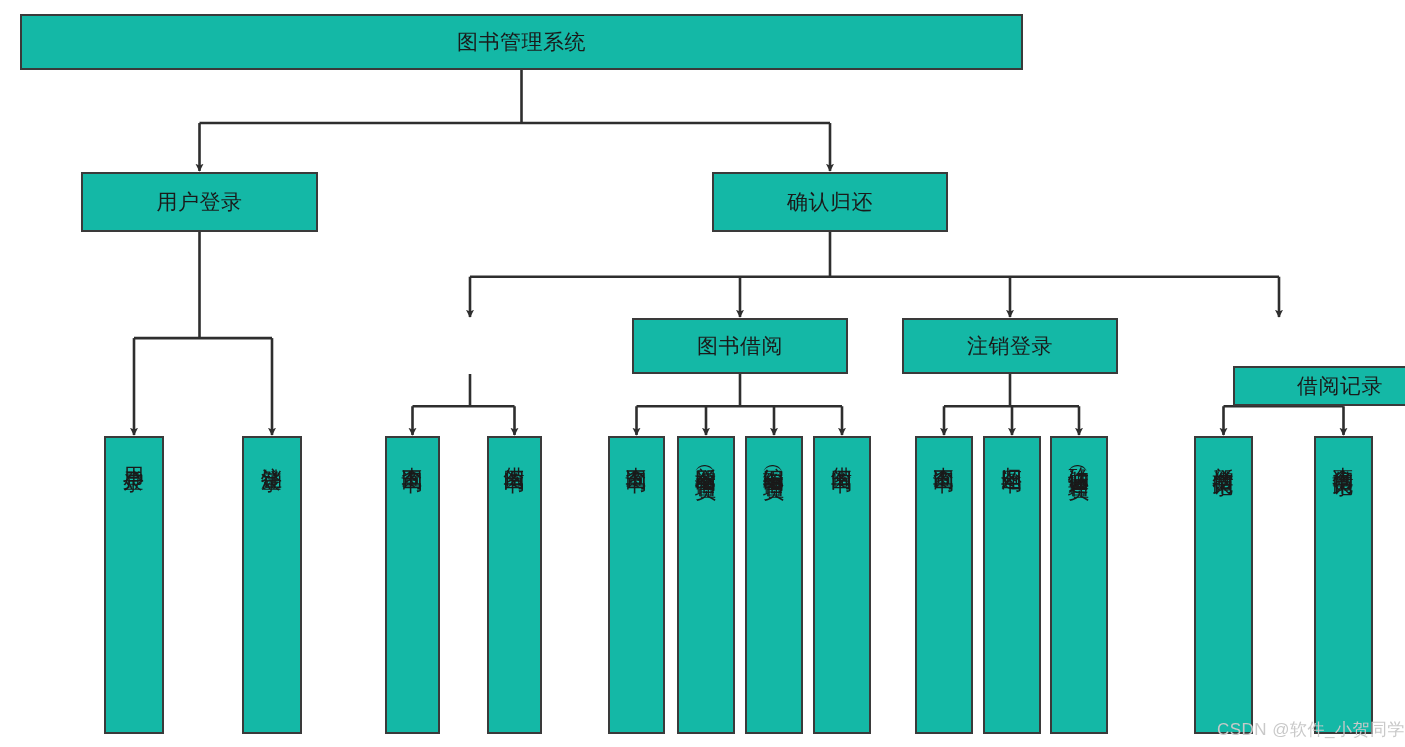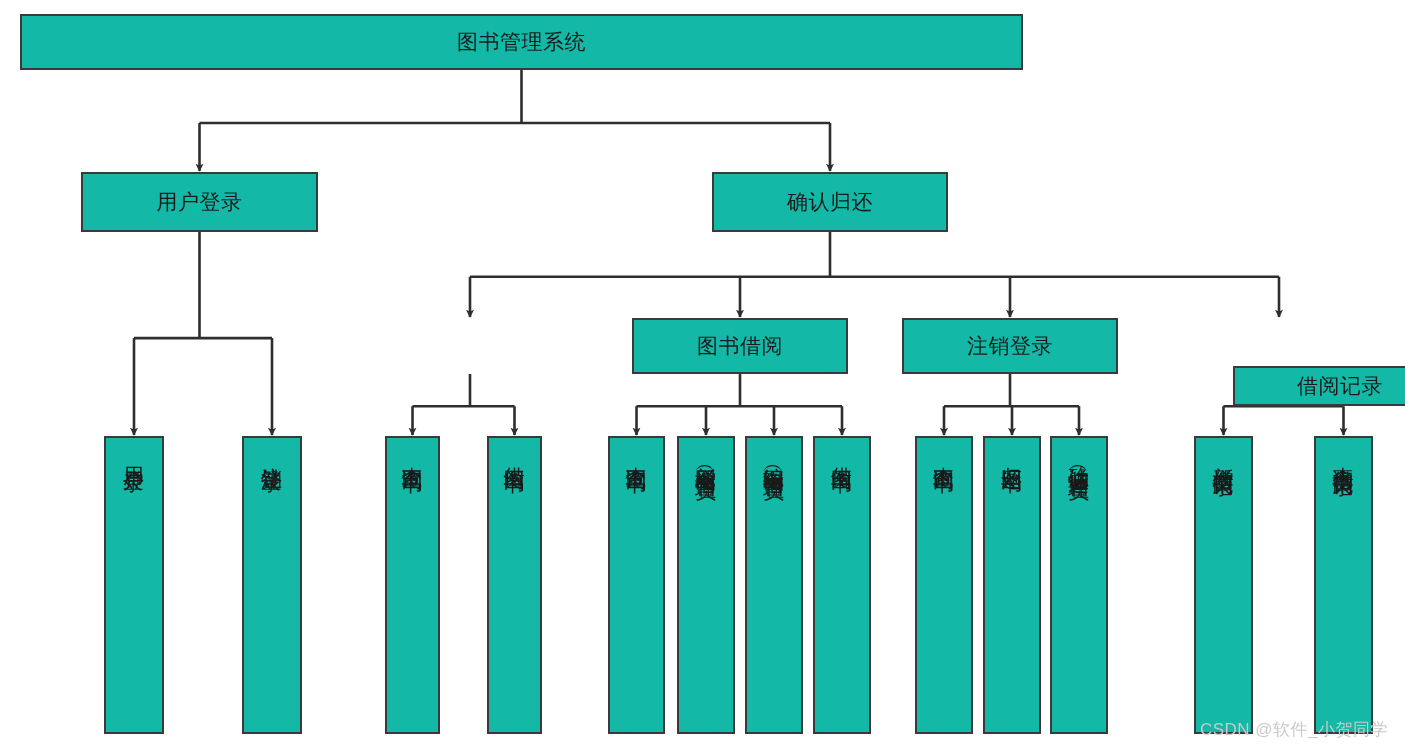--- a/index.html
+++ b/index.html
@@ -54,21 +54,21 @@
   .node.vertical .node-label {
     writing-mode: vertical-rl;
     text-orientation: upright;
     font-size: 21px;
     letter-spacing: 2px;
     line-height: 1;
     white-space: nowrap;
   }
   #watermark {
     position: absolute;
-    right: 17px;
+    right: 0;
     bottom: 6px;
     font-size: 17px;
     color: #c9c9c9;
     white-space: nowrap;
     z-index: 5;
     letter-spacing: 0.5px;
   }
 </style>
 </head>
 <body>

